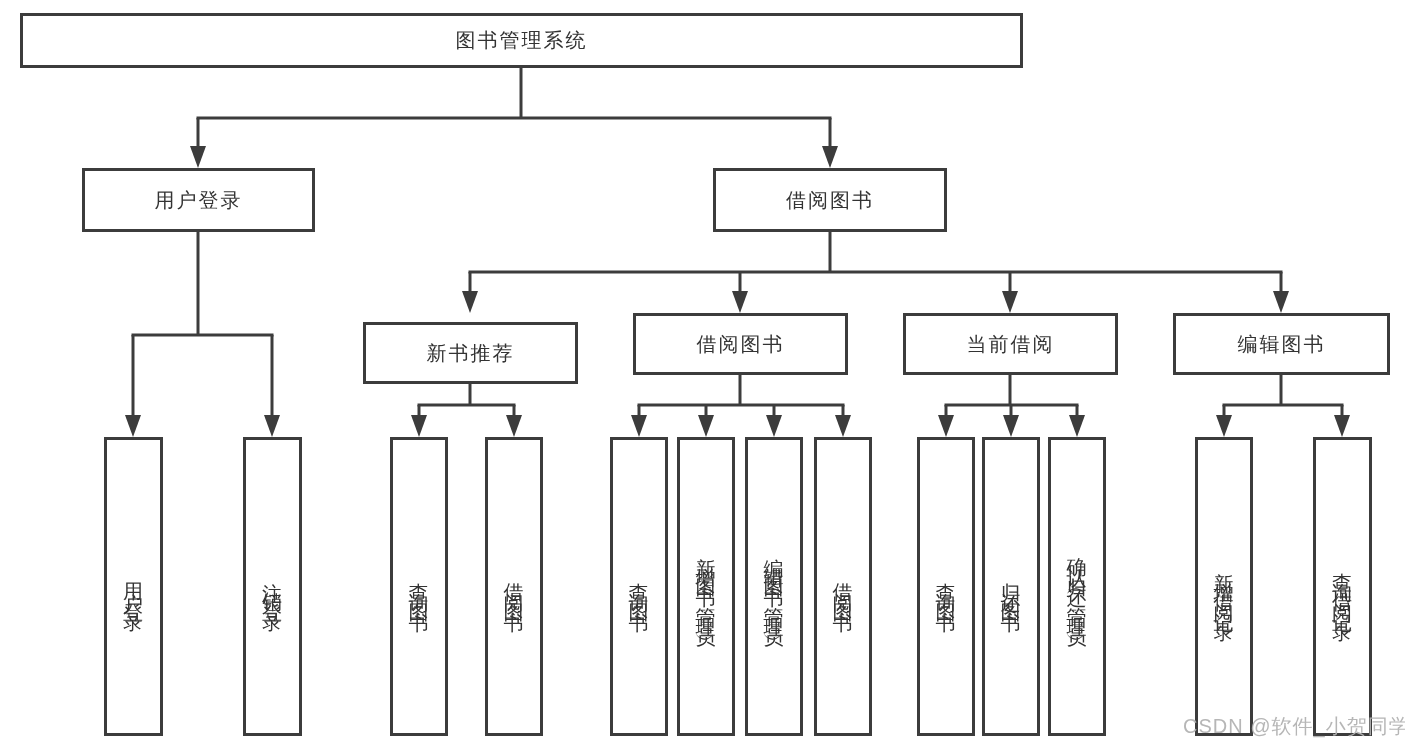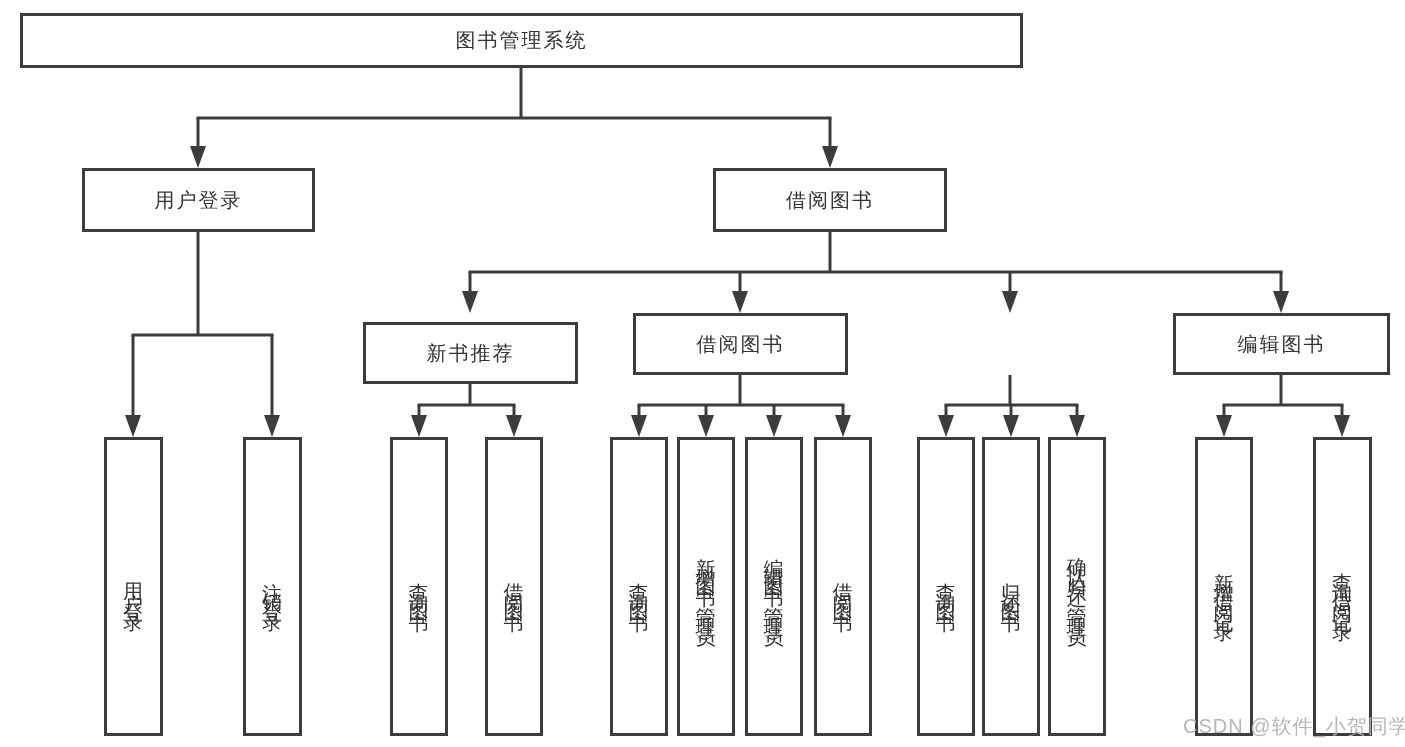--- a/index.html
+++ b/index.html
@@ -125,20 +125,23 @@
   <div class="node h" style="left:713px; top:168px; width:234px; height:64px;">
     <span>借阅图书</span>
   </div>
 
   <div class="node h" style="left:363px; top:313px; width:215px; height:62px;margin-top:9px;">
     <span>新书推荐</span>
   </div>
   <div class="node h" style="left:633px; top:313px; width:215px; height:62px;">
     <span>借阅图书</span>
   </div>
+  <div class="node h" style="left:903px; top:313px; width:215px; height:62px;">
+    <span>当前借阅</span>
+  </div>
   <div class="node h" style="left:1173px; top:313px; width:217px; height:62px;">
     <span>编辑图书</span>
   </div>
 
   <div class="node v" style="left:104px; top:437px; width:59px; height:299px;">
     <span>用户登录</span>
   </div>
   <div class="node v" style="left:243px; top:437px; width:59px; height:299px;">
     <span>注销登录</span>
   </div>

